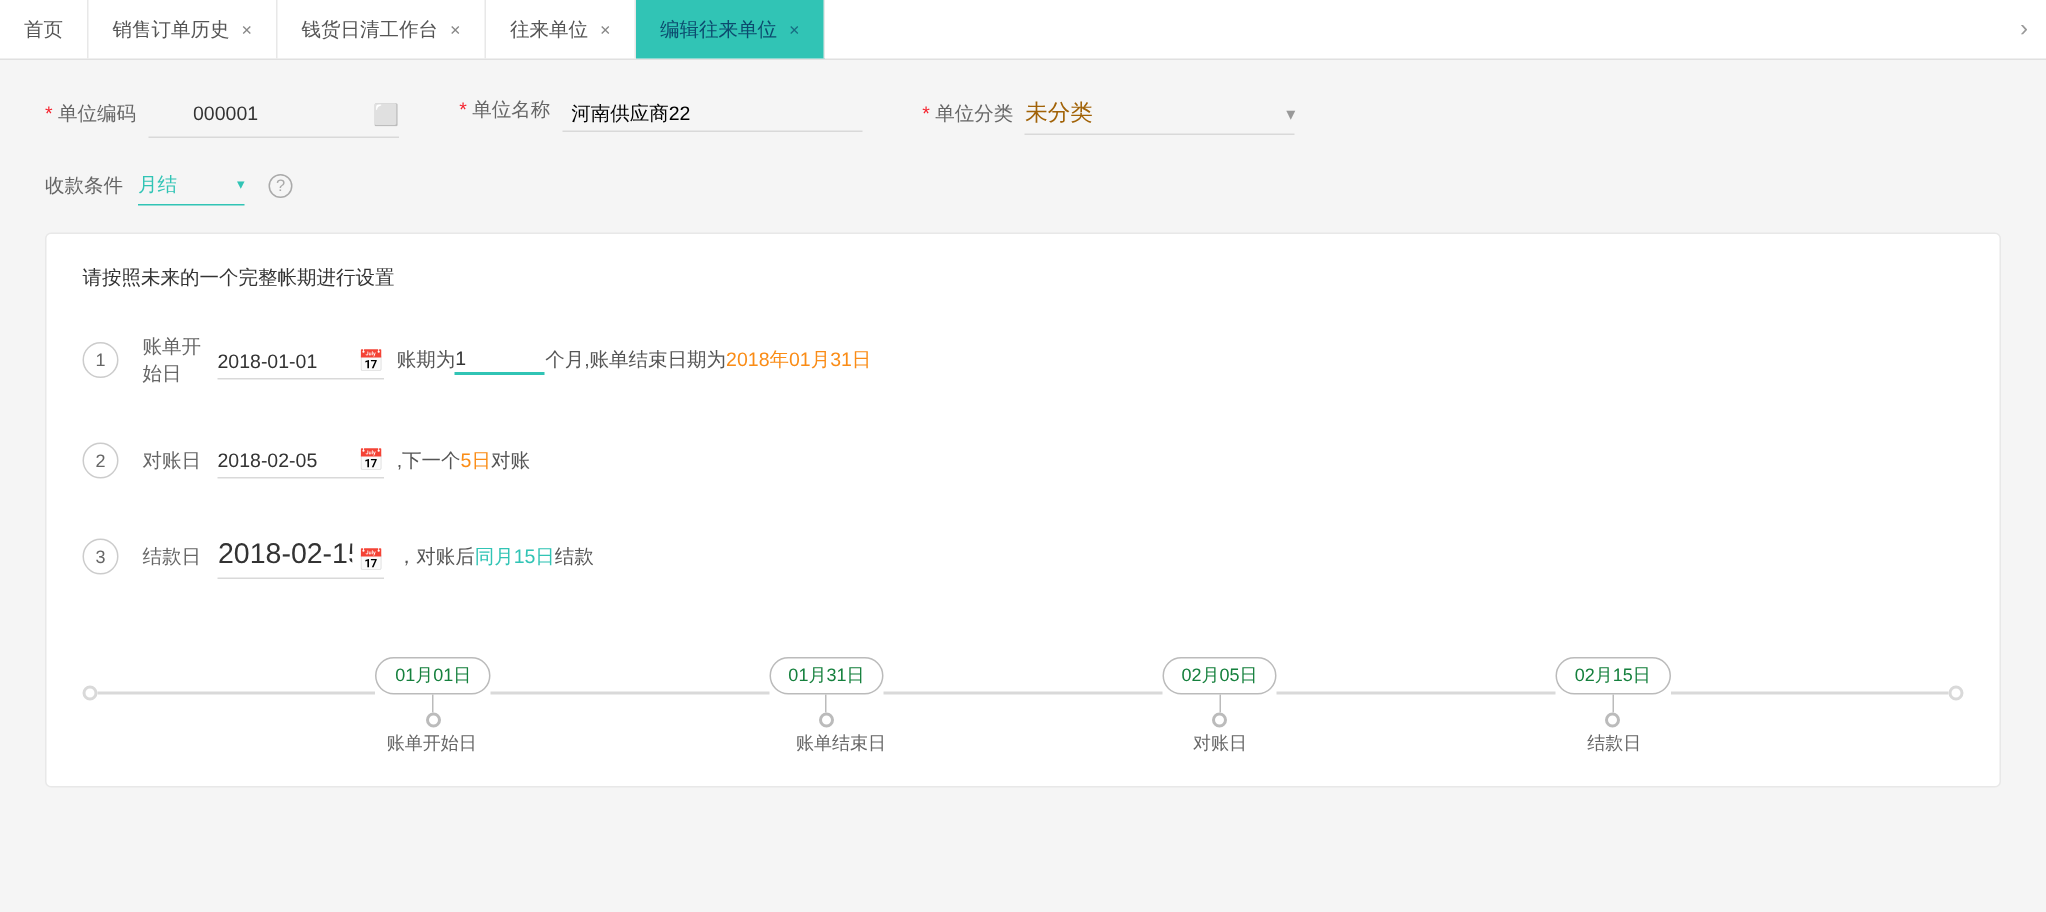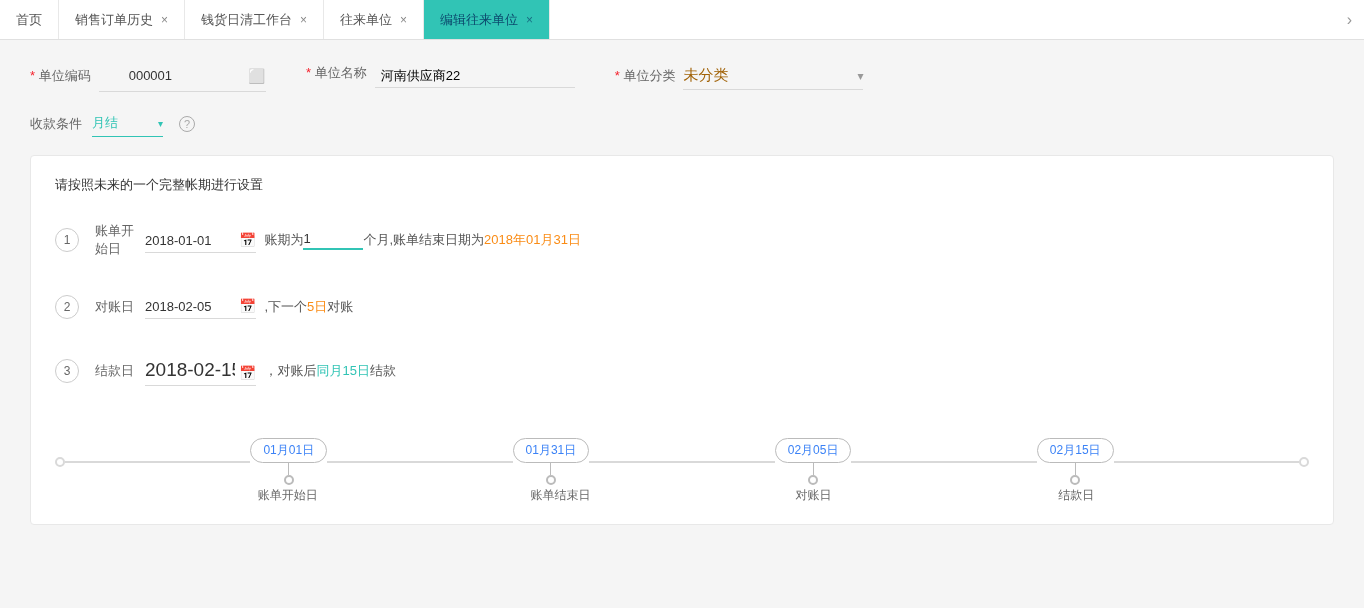--- a/index.html
+++ b/index.html
@@ -314,21 +314,21 @@
       display: flex;
       flex-direction: column;
       align-items: center;
       position: relative;
     }
     .tl-badge {
       border: 1px solid #bbb;
       border-radius: 20px;
       padding: 3px 12px;
       font-size: 12px;
-      color: #3b82f6;
+      color: #15803d;
       background: #fff;
       white-space: nowrap;
     }
     .tl-line-down {
       width: 1px;
       height: 12px;
       background: #bbb;
     }
     .tl-dot {
       width: 10px;

